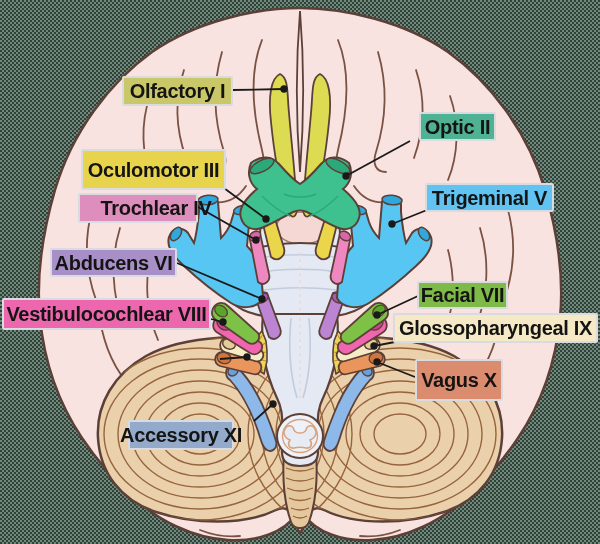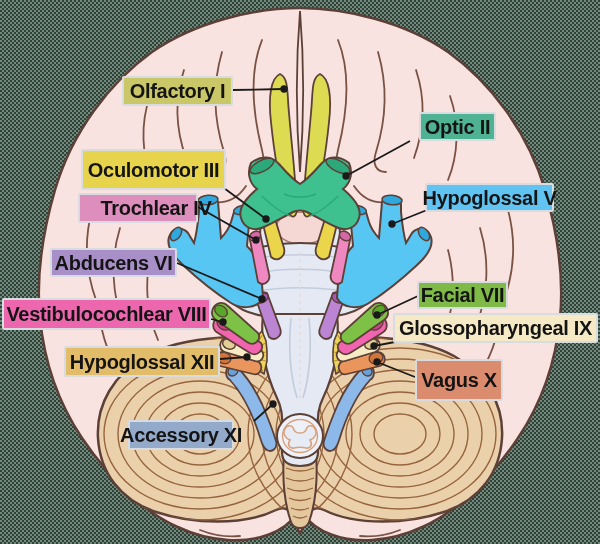--- a/index.html
+++ b/index.html
@@ -240,22 +240,21 @@
         <circle cx="247" cy="357" r="2.8"></circle>
     <path d="M254,421 L273,404"></path>
         <circle cx="273" cy="404" r="2.8"></circle>
   </g>
 </svg>
 
 <div class="nerve-label" style="left: 122px; top: 76px; width: 111px; height: 30px; background: rgb(201, 199, 103);">Olfactory I</div>
 <div class="nerve-label" style="left: 407px; top: 112px; width: 77px; height: 29px; background: rgb(79, 179, 147); margin-left: 12px;">Optic II</div>
 <div class="nerve-label" style="left: 81px; top: 149px; width: 145px; height: 41px; background: rgb(231, 212, 76);">Oculomotor III</div>
 <div class="nerve-label" style="left: 78px; top: 193px; width: 120px; height: 30px; background: rgb(222, 142, 189); padding-left: 36px;">Trochlear IV</div>
-<div class="nerve-label" style="left: 425px; top: 183px; width: 129px; height: 29px; background: rgb(96, 195, 242);">Hypoglossal V</div>
+<div class="nerve-label" style="left: 425px; top: 183px; width: 129px; height: 29px; background: rgb(96, 195, 242);">Trigeminal V</div>
 <div class="nerve-label" style="left: 417px; top: 281px; width: 91px; height: 28px; background: rgb(127, 185, 71);">Facial VII</div>
 <div class="nerve-label" style="left: 50px; top: 248px; width: 127px; height: 29px; background: rgb(168, 143, 199);">Abducens VI</div>
 <div class="nerve-label" style="left: 393px; top: 313px; width: 205px; height: 30px; background: rgb(246, 233, 197);">Glossopharyngeal IX</div>
 <div class="nerve-label" style="left: 2px; top: 298px; width: 209px; height: 32px; background: rgb(236, 103, 174);">Vestibulocochlear VIII</div>
 <div class="nerve-label" style="left: 415px; top: 359px; width: 88px; height: 42px; background: rgb(220, 140, 110);">Vagus X</div>
 <div class="nerve-label" style="left: 128px; top: 420px; width: 106px; height: 30px; background: rgb(147, 170, 203);">Accessory XI</div>
-<div class="nerve-label" style="left: 64px; top: 346px; width: 156px; height: 31px; background: rgb(226, 188, 104);">Hypoglossal XII</div>
 
 </div>
 
 </body></html>

